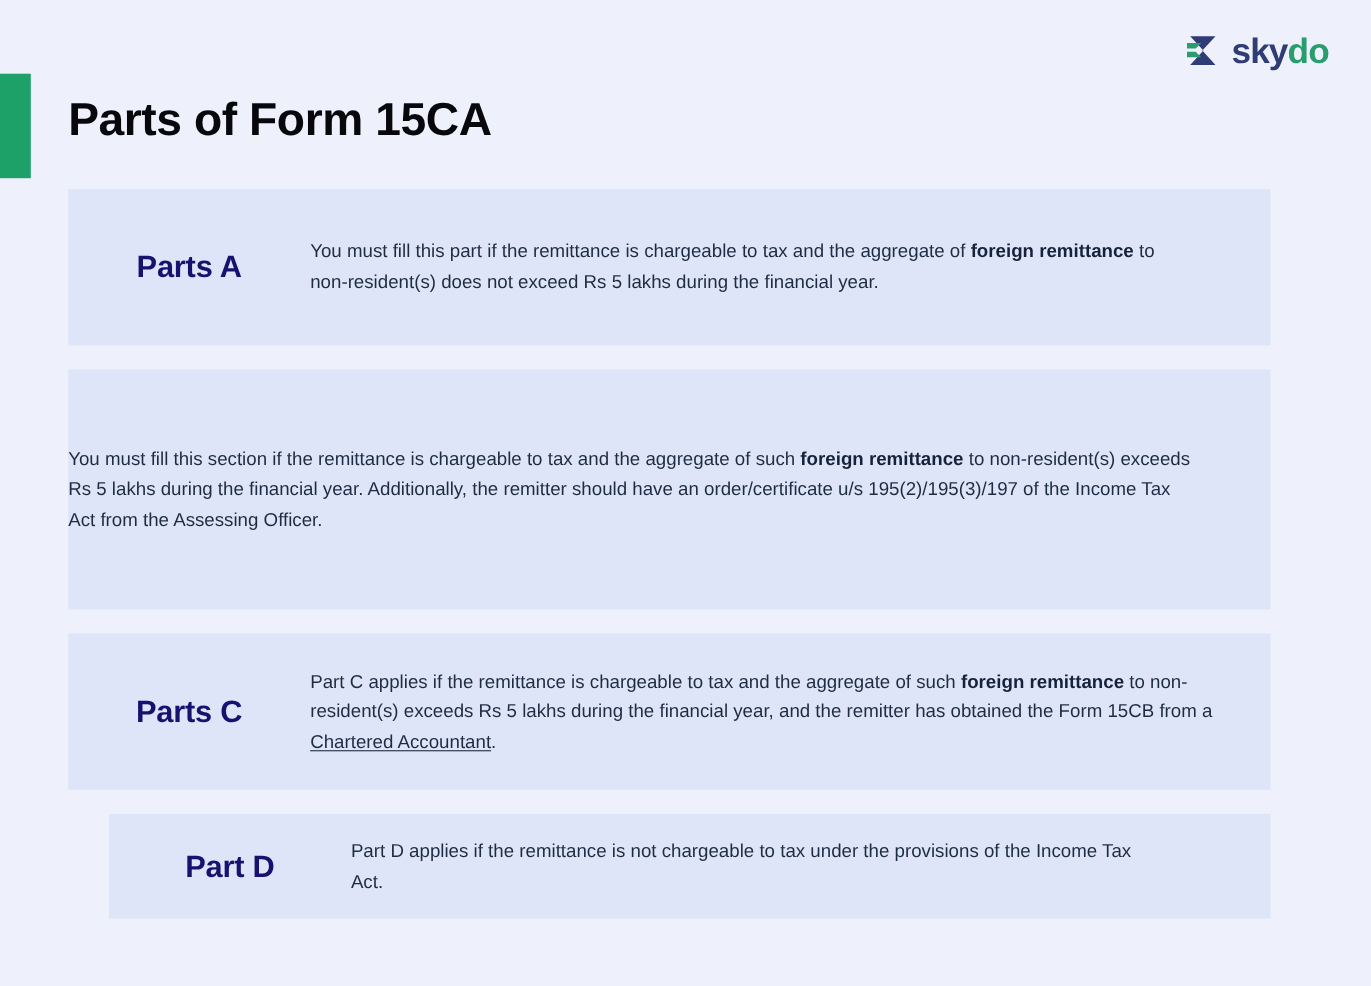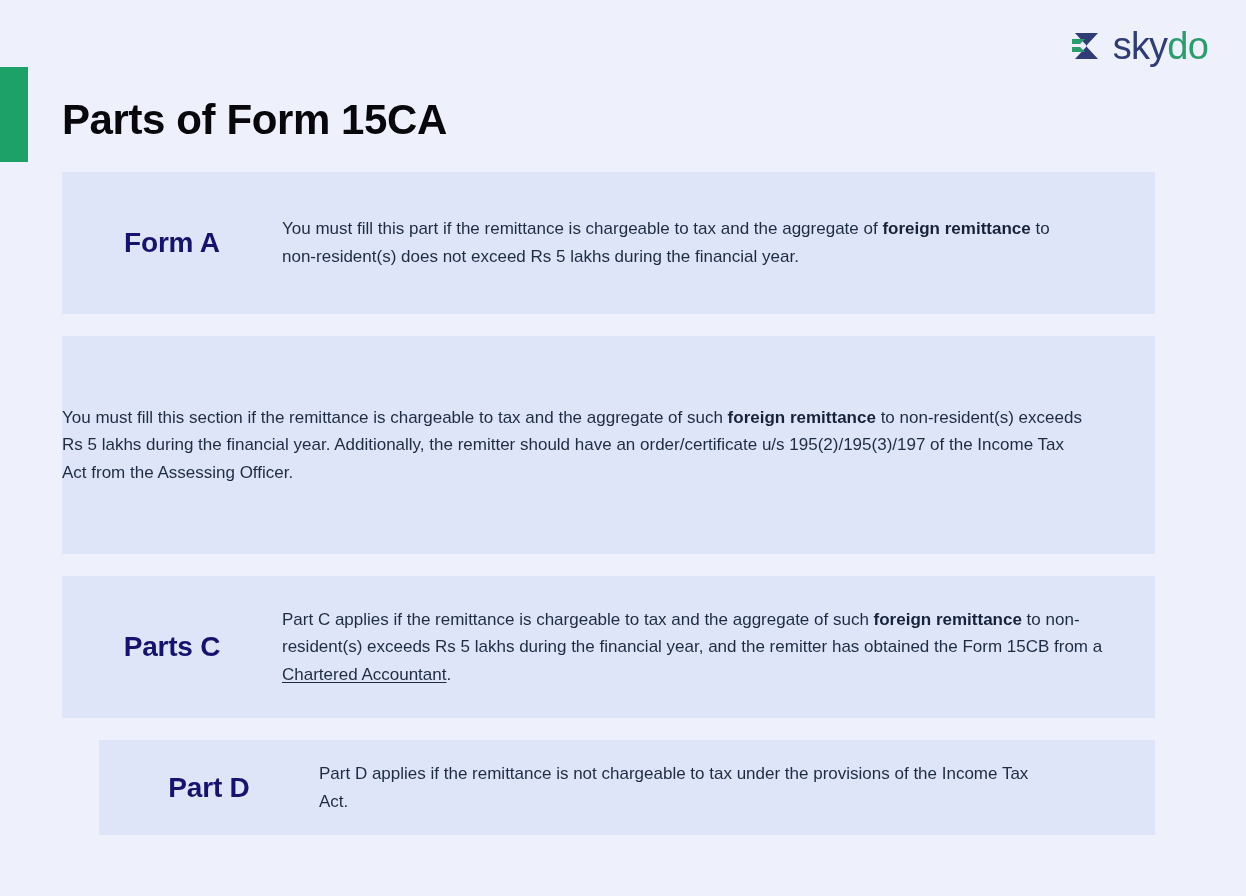--- a/index.html
+++ b/index.html
@@ -24,42 +24,42 @@
     align-items: center;
     gap: 7px;
     height: 40px;
   }
   .logo-mark {
     width: 34px;
     height: 30px;
     display: block;
   }
   .logo-word {
-    font-size: 38px;
-    font-weight: 400;
+    font-size: 32px;
+    font-weight: 700;
     letter-spacing: -0.8px;
     line-height: 1;
     white-space: nowrap;
   }
   .logo-word .sky { color: #2f3c75; }
   .logo-word .do  { color: #2a9d6e; }
 
   
   .accent-bar {
     position: absolute;
     left: 0;
     top: 67px;
     width: 28px;
     height: 95px;
     background: #1ea069;
   }
   .page-title {
     position: absolute;
     left: 62px;
-    top: 96px;
+    top: 85px;
     margin: 0;
     font-size: 42px;
     font-weight: 700;
     color: #07070c;
     letter-spacing: -0.4px;
     line-height: 1.15;
   }
 
   
   .cards {
@@ -119,21 +119,21 @@
   </span>
   <span class="logo-word"><span class="sky">sky</span><span class="do">do</span></span>
 </div>
 
 <div class="accent-bar"></div>
 <h1 class="page-title">Parts of Form 15CA</h1>
 
 <div class="cards">
 
   <div class="card a">
-    <div class="card-label">Form A</div>
+    <div class="card-label">Parts A</div>
     <div class="card-body"><span>You must fill this part if the remittance is chargeable to tax and the aggregate of </span><b>foreign remittance</b><span> to non-resident(s) does not exceed Rs 5 lakhs during the financial year.</span></div>
   </div>
 
   <div class="card b">
     <div class="card-body"><span>You must fill this section if the remittance is chargeable to tax and the aggregate of such </span><b>foreign remittance</b><span> to non-resident(s) exceeds Rs 5 lakhs during the financial year. Additionally, the remitter should have an order/certificate u/s 195(2)/195(3)/197 of the Income Tax Act from the Assessing Officer.</span></div>
   </div>
 
   <div class="card c">
     <div class="card-label">Parts C</div>
     <div class="card-body"><span>Part C applies if the remittance is chargeable to tax and the aggregate of such </span><b>foreign remittance</b><span> to non-resident(s) exceeds Rs 5 lakhs during the financial year, and the remitter has obtained the Form 15CB from a </span><u>Chartered Accountant</u><span>.</span></div>

